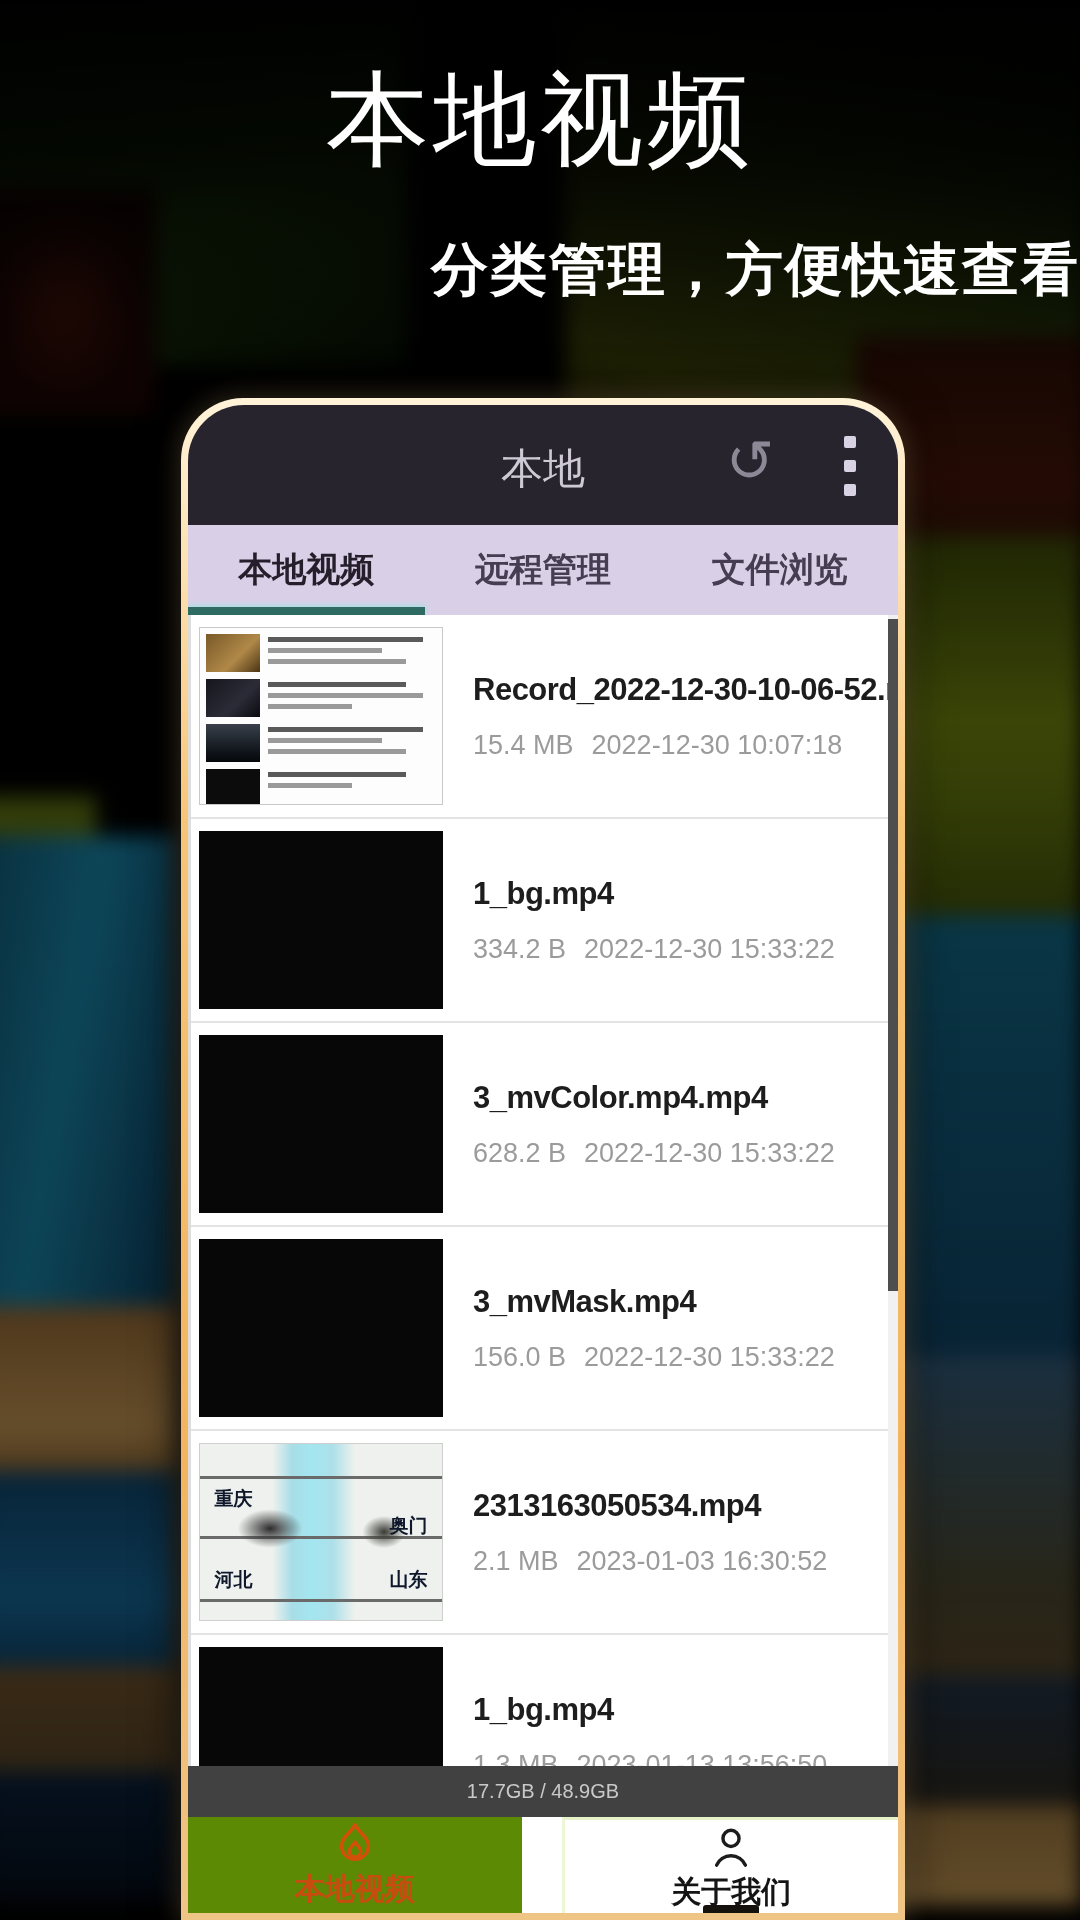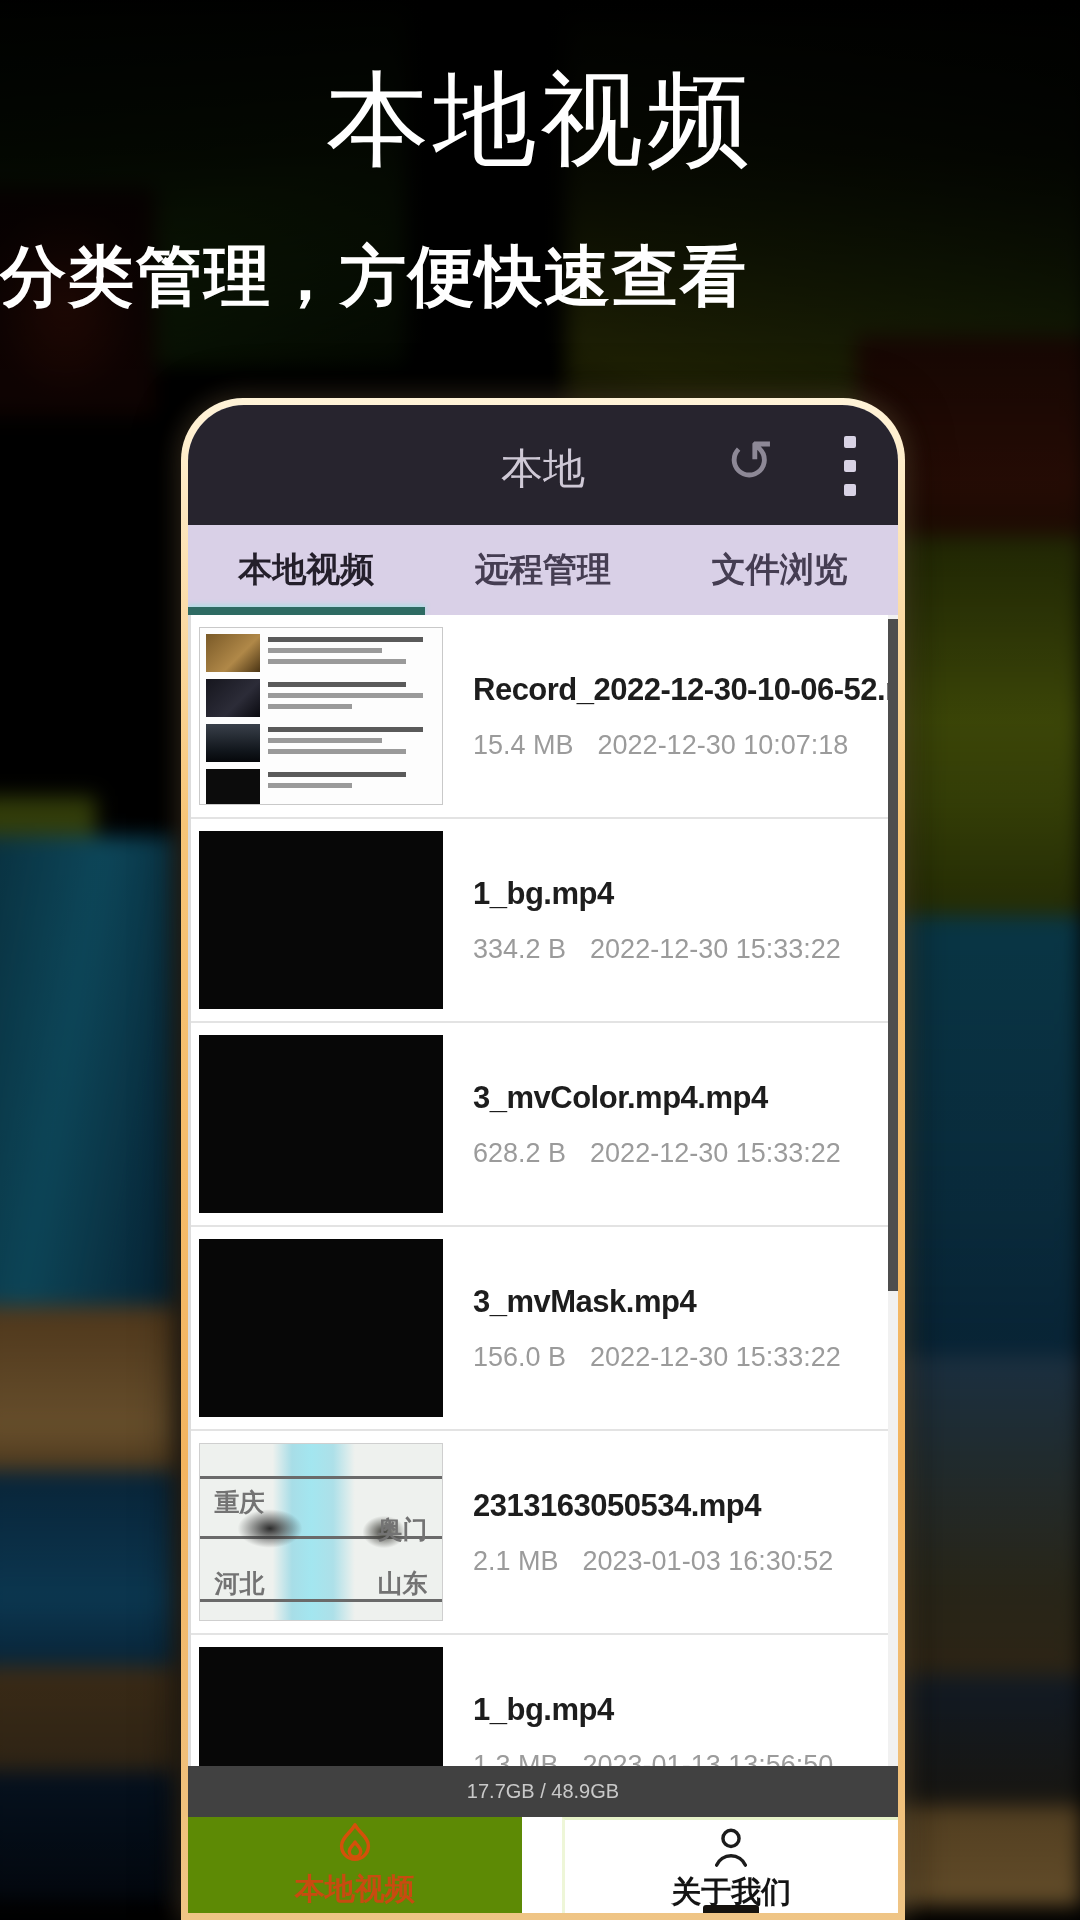--- a/index.html
+++ b/index.html
@@ -23,22 +23,22 @@
   .t11{left:885px;top:560px;width:220px;height:410px;background:linear-gradient(180deg,#364109,#57660f 45%,#2c3608);}
   .t12{left:885px;top:940px;width:220px;height:470px;background:linear-gradient(180deg,#0e4a5e,#0f3c52 60%,#0c3048);}
   .t13{left:885px;top:1380px;width:220px;height:340px;background:linear-gradient(180deg,#26435a,#3e3a26 70%,#4a3a22);}
   .t14{left:885px;top:1700px;width:220px;height:150px;background:linear-gradient(180deg,#1c2a3a,#2a2418);}
   .t15{left:885px;top:1830px;width:220px;height:100px;background:linear-gradient(180deg,#8a6a3a,#b08a4e);}
   .bg-overlay{position:absolute;inset:0;
     background:linear-gradient(180deg,rgba(0,0,0,.97) 0%,rgba(0,0,0,.86) 8%,rgba(0,0,0,.5) 19%,rgba(0,0,0,.28) 42%,rgba(0,0,0,.3) 72%,rgba(0,0,0,.45) 100%);}
   
   .hero-title{position:absolute;left:0;right:0;top:52px;text-align:center;z-index:3;
     color:#fff;font-size:103px;font-weight:500;letter-spacing:4px;}
-  .hero-subtitle{position:absolute;left:0;right:0;top:232px;text-align:left;z-index:3;
-    color:#fff;font-size:66px;font-weight:600;letter-spacing:2px;}
+  .hero-subtitle{position:absolute;left:0;right:0;top:232px;text-align:right;z-index:3;
+    color:#fff;font-size:57px;font-weight:600;letter-spacing:2px;}
   
   .phone-frame{position:absolute;left:181px;top:398px;width:724px;height:1522px;z-index:5;
     box-sizing:border-box;padding:7px;border-radius:62px 62px 0 0;
     background:linear-gradient(180deg,#fff3d8,#f7c577 28%,#f3b45f 70%,#efc586);
     box-shadow:0 0 46px rgba(0,0,0,.65), 0 0 26px rgba(255,210,140,.3);}
   .phone-screen{width:100%;height:100%;border-radius:56px 56px 0 0;overflow:hidden;
     background:#fff;display:flex;flex-direction:column;}
   
   .app-header{flex:0 0 120px;background:#27242e;position:relative;}
   .app-title{position:absolute;left:0;right:0;top:36px;text-align:center;
@@ -77,25 +77,25 @@
   .ml.w90{width:92%;} .ml.w70{width:68%;} .ml.w50{width:50%;} .ml.w80{width:82%;}
   .thumb-map{background:#eef1ee;position:relative;overflow:hidden;
     border:1px solid #cfcfcf;box-sizing:border-box;}
   .map-streak{position:absolute;top:0;bottom:0;left:0;right:0;
     background:linear-gradient(90deg,transparent 30%,rgba(110,205,225,.55) 38%,rgba(150,228,240,.85) 46%,rgba(120,210,228,.55) 55%,transparent 64%);}
   .map-line{position:absolute;left:0;right:0;height:3px;background:#6a6a6a;}
   .map-blob1{position:absolute;left:14%;top:36%;width:30%;height:24%;
     background:radial-gradient(closest-side,#2c2c2c,rgba(40,40,40,0) 90%);}
   .map-blob2{position:absolute;left:66%;top:40%;width:20%;height:20%;
     background:radial-gradient(closest-side,#3a3a34,rgba(50,50,40,0) 90%);}
-  .map-label{position:absolute;font-size:25px;font-weight:700;color:#737373;}
+  .map-label{position:absolute;font-size:19px;font-weight:700;color:#0f172a;}
   .lb-tl{left:6%;top:24%;} .lb-tr{right:6%;top:24%;margin-top:27px;} .lb-bl{left:6%;top:70%;} .lb-br{right:6%;top:70%;}
   .file-info{margin-left:30px;display:flex;flex-direction:column;justify-content:center;gap:22px;min-width:0;}
   .file-name{font-size:31px;font-weight:700;color:#1d1d1d;letter-spacing:-0.5px;white-space:nowrap;}
-  .file-meta{font-size:27px;color:#9b9b9b;white-space:nowrap;display:flex;gap:24px;align-items:flex-end;}
+  .file-meta{font-size:27px;color:#9b9b9b;white-space:nowrap;display:flex;gap:18px;align-items:flex-end;}
   
   .storage-bar{flex:0 0 51px;background:#414141;display:flex;align-items:center;justify-content:center;
     color:#c9c9c9;font-size:20px;}
   
   .bottom-nav{flex:0 0 84px;display:flex;}
   .nav-item{flex:1;display:flex;flex-direction:column;align-items:center;justify-content:flex-start;
     gap:2px;cursor:pointer;position:relative;padding-top:4px;box-sizing:border-box;}
   .nav-local{background:#5d8a05;}
   .nav-about{background:#fff;border-top:3px solid #e6f2c8;border-left:3px solid #eef6d8;margin-left:40px;}
   .nav-icon{width:46px;height:46px;flex:0 0 auto;}

